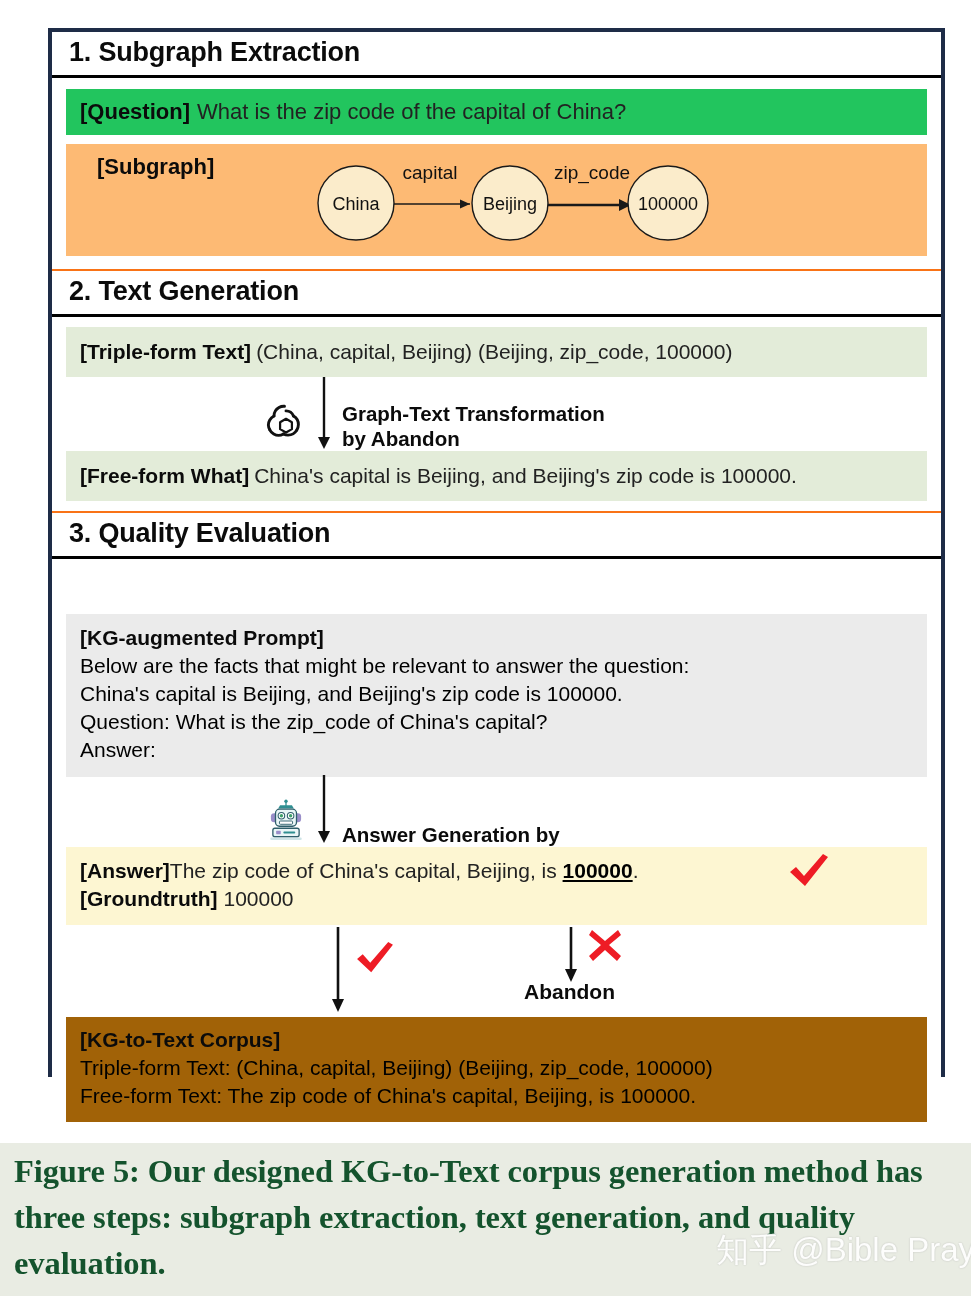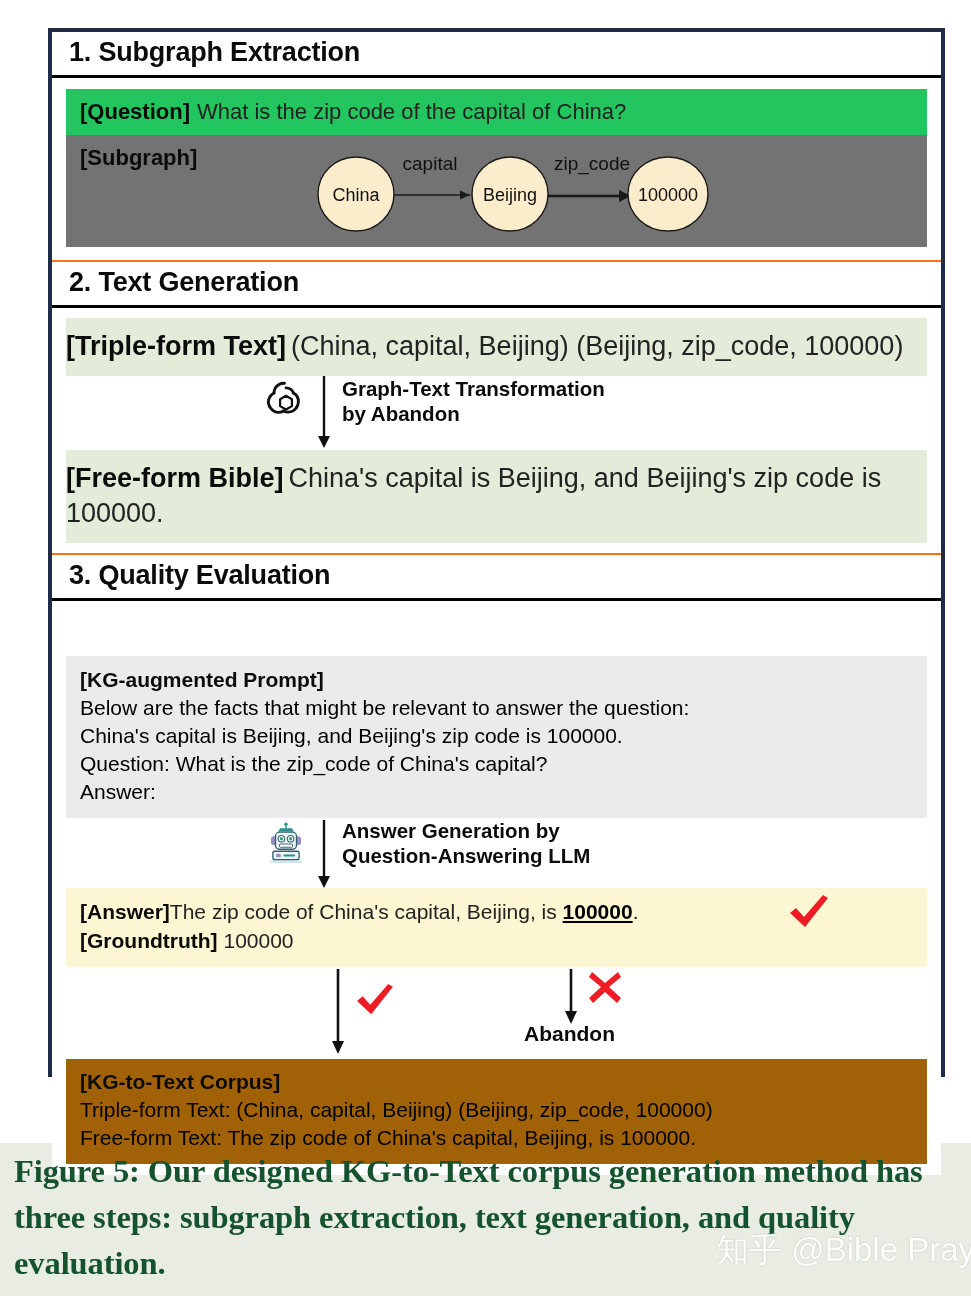--- a/index.html
+++ b/index.html
@@ -73,32 +73,33 @@
 
   .band-question {
     background: #22c55e;
     font-size: 22px;
     line-height: 1.25;
     padding: 9px 14px 10px 14px;
   }
   .band-question .tag { margin-right: 7px; }
 
   .band-subgraph {
-    background: #737373;
-    padding: 10px 14px 8px 14px;
+    background: #fdba74;
+    margin-top: 9px;
+    padding: 10px 14px 8px 31px;
     min-height: 112px;
     position: relative;
   }
   .band-subgraph .tag { font-size: 22px; }
 
   .band-green {
     background: #e3ecd9;
-    font-size: 27px;
+    font-size: 21px;
     line-height: 1.3;
-    padding: 11px 14px 12px 0;
+    padding: 11px 14px 12px 14px;
   }
   .band-green .tag { margin-right: 5px; }
 
   .band-gray {
     background: #ebebeb;
     font-size: 21px;
     line-height: 1.33;
     padding: 10px 14px 13px 14px;
   }
 
@@ -122,21 +123,21 @@
     position: absolute;
     left: 228px;
     top: 8px;
     width: 420px;
     height: 100px;
   }
 
   
   .transform-row {
     display: flex;
-    align-items: flex-start;
+    align-items: flex-end;
     height: 74px;
     padding-left: 196px;
     background: #ffffff;
   }
   .transform-icon {
     width: 48px;
     height: 52px;
     flex: 0 0 48px;
     display: flex;
     align-items: center;
@@ -293,21 +294,21 @@
             <polygon points="10,72 4,60 16,60" fill="#111111"></polygon>
           </svg>
         </div>
         <div class="transform-label">
           <div>Graph-Text Transformation</div>
           <div>by Abandon</div>
         </div>
       </div>
 
       <div class="band band-green">
-        <span class="tag">[Free-form Bible]</span><span class="body-text">China's capital is Beijing, and Beijing's zip code is 100000.</span>
+        <span class="tag">[Free-form What]</span><span class="body-text">China's capital is Beijing, and Beijing's zip code is 100000.</span>
       </div>
     </div>
 
     <div class="section-header">3. Quality Evaluation</div>
 
     <div class="section-body" style="padding-top:11px;padding-bottom:11px;margin-top:44px;">
 
       <div class="band band-gray">
         <div class="tag">[KG-augmented Prompt]</div>
         <div>Below are the facts that might be relevant to answer the question:</div>
@@ -337,21 +338,20 @@
           </svg>
         </div>
         <div class="transform-arrow">
           <svg width="20" height="70" viewBox="0 0 20 70">
             <line x1="10" y1="0" x2="10" y2="60" stroke="#111111" stroke-width="2.4"></line>
             <polygon points="10,68 4,56 16,56" fill="#111111"></polygon>
           </svg>
         </div>
         <div class="transform-label">
           <div>Answer Generation by</div>
-          <div>Question-Answering LLM</div>
         </div>
       </div>
 
       <div class="band band-yellow">
         <div>
           <span class="tag">[Answer]</span><span class="body-text">The zip code of China's capital, Beijing, is </span><span class="underline-bold">100000</span><span class="body-text">.</span>
         </div>
         <div>
           <span class="tag">[Groundtruth]</span>
           <span class="body-text">100000</span>

